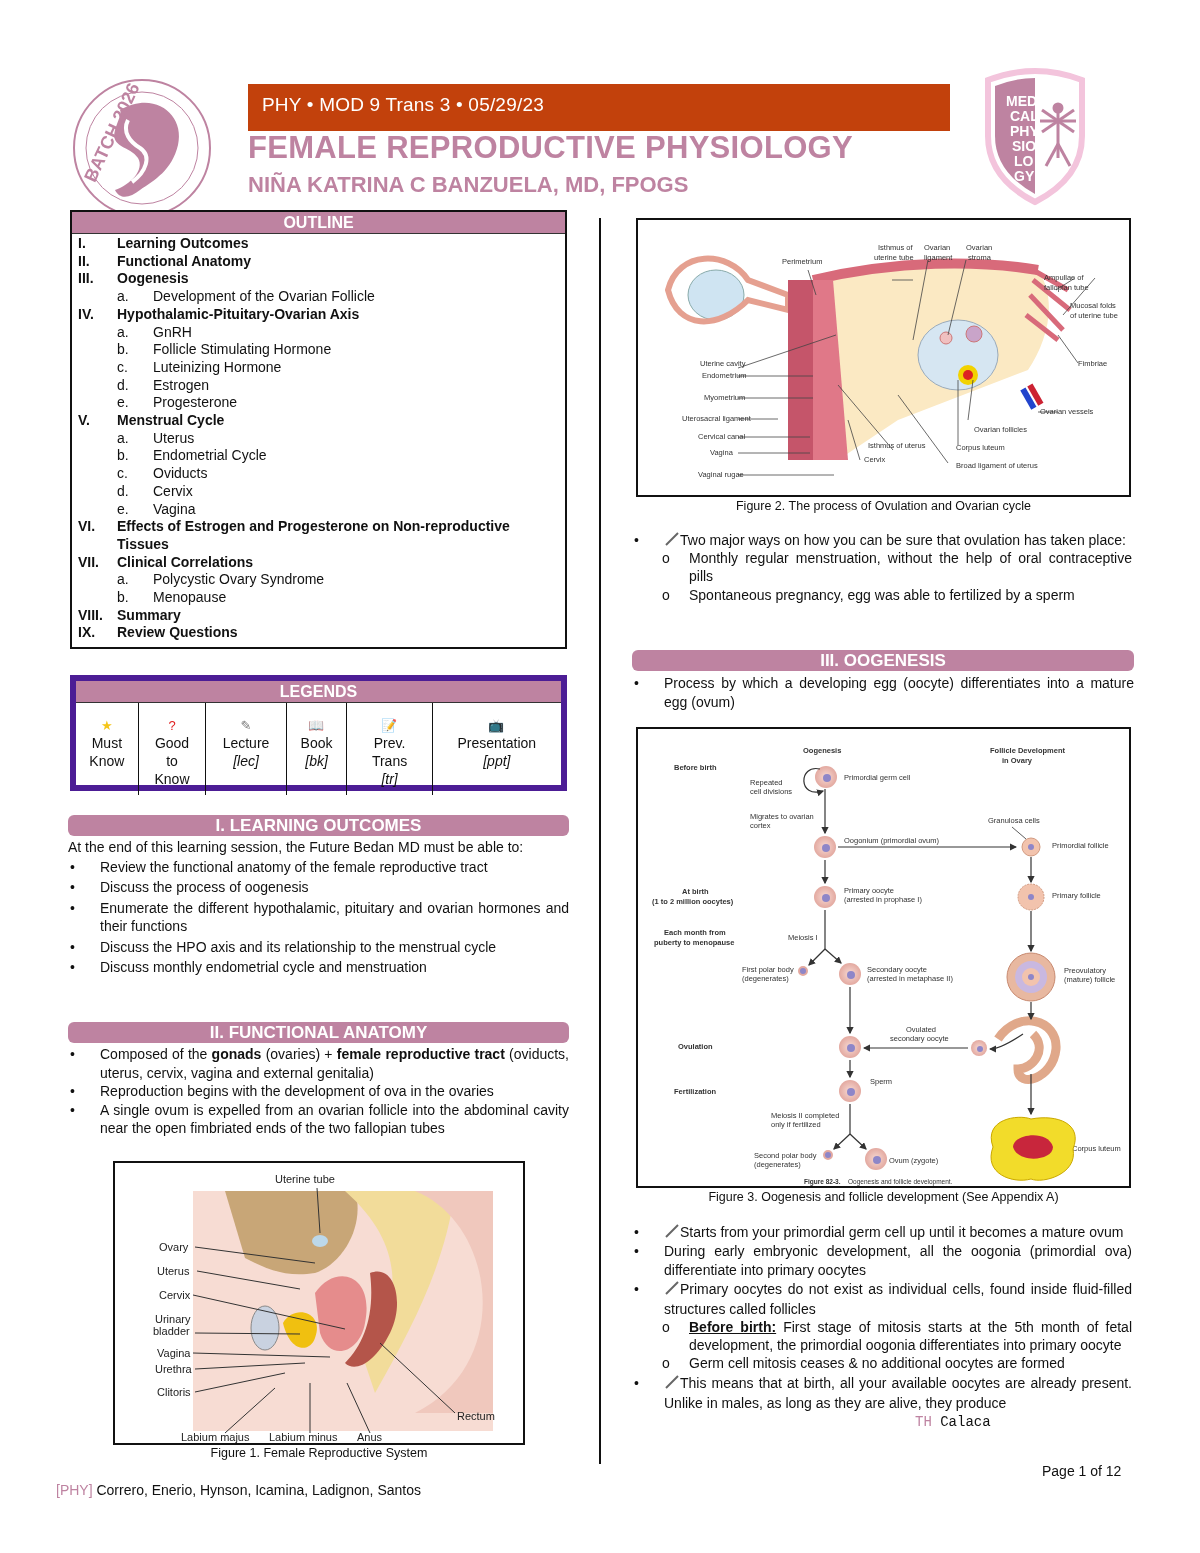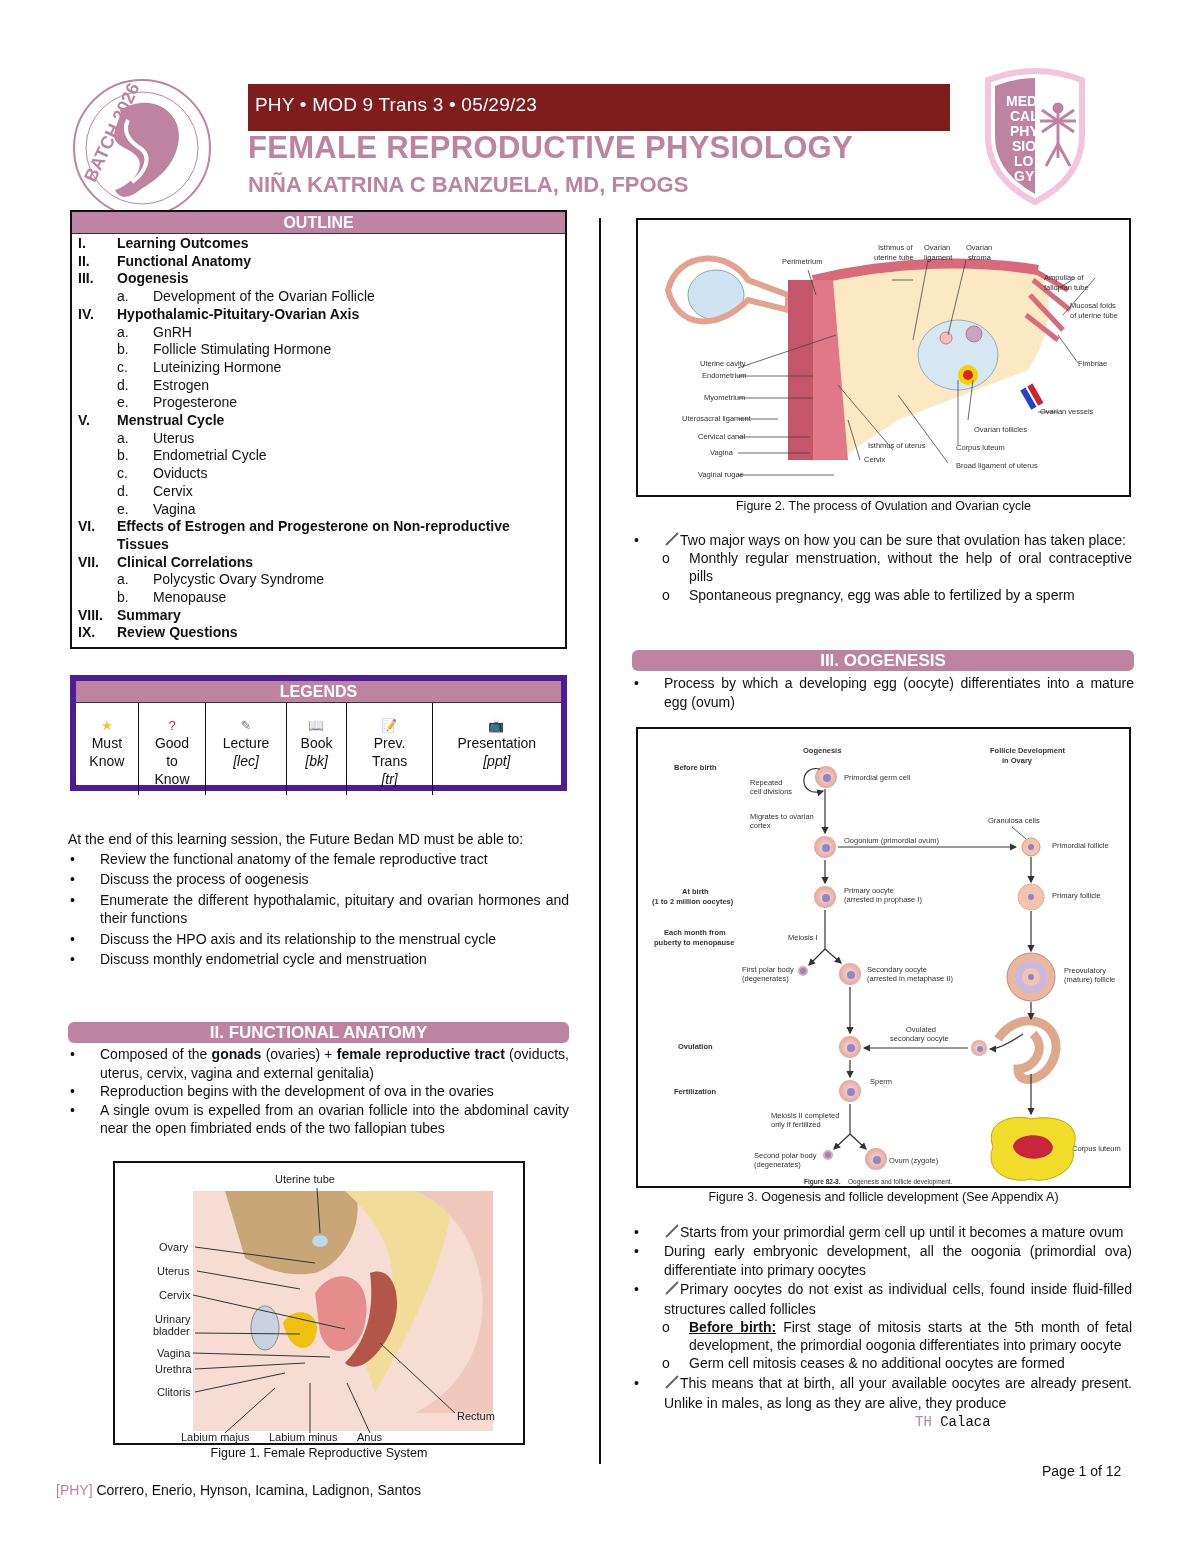--- a/index.html
+++ b/index.html
@@ -1,21 +1,21 @@
 <!DOCTYPE html>
 <html><head>
   <meta charset="utf-8">
   <style>
     * { box-sizing: border-box; margin: 0; padding: 0; }
     body { width: 1200px; height: 1553px; background: #fff; font-family: "Liberation Sans", sans-serif; color: #111; position: relative; overflow: hidden; }
     .abs { position: absolute; }
     
     .logo-left { left: 60px; top: 70px; width: 160px; height: 150px; }
     .logo-right { left: 982px; top: 66px; width: 106px; height: 140px; }
-    .top-bar { left: 248px; top: 84px; width: 702px; height: 47px; background: #7f1d1d; color: #fff; font-size: 19px; padding: 10px 7px; letter-spacing: 0.2px; }
+    .top-bar { left: 248px; top: 84px; width: 702px; height: 47px; background: #c2410c; color: #fff; font-size: 19px; padding: 10px 14px; letter-spacing: 0.2px; }
     .main-title { left: 248px; top: 130px; font-size: 31px; font-weight: bold; color: #be83a1; letter-spacing: 0.3px; }
     .subtitle { left: 248px; top: 172px; font-size: 22px; font-weight: bold; color: #be83a1; }
     
     .outline-box { left: 70px; top: 210px; width: 497px; height: 439px; border: 2px solid #111; }
     .box-header { background: #be83a1; color: #fff; font-weight: bold; text-align: center; font-size: 16px; height: 22px; line-height: 22px; border-bottom: 1px solid #333; }
     .outline-list { padding: 1px 6px; font-size: 14px; line-height: 17.7px; }
     .ol-row { display: flex; }
     .ol-num { width: 39px; flex-shrink: 0; }
     .ol-num.b, .ol-text.b { font-weight: bold; }
     .ol-sub { padding-left: 39px; }
@@ -214,21 +214,22 @@
       </div>
       <div class="legend-cell" style="width: 131px;">
         <span class="legend-icon" style="color: rgb(122, 74, 122);">📺</span>
         <div>Presentation</div>
         <div class="legend-tag">[ppt]</div>
       </div>
     </div>
 </div>
 
 <div class="abs" style="left:68px; top:815px; width:501px;">
-  <div class="para" style="margin-top:15px;">At the end of this learning session, the Future Bedan MD must be able to:</div>
+  <div class="sec-head">I. LEARNING OUTCOMES</div>
+  <div class="para" style="margin-top:2px;">At the end of this learning session, the Future Bedan MD must be able to:</div>
   <div id="lo-bullets" style="margin-top:1px;">
       <div class="bul" style="margin-bottom: 2px;">
         <span class="dot">•</span>
         <span class="txt">Review the functional anatomy of the female reproductive tract</span>
       </div>
       <div class="bul" style="margin-bottom: 2px;">
         <span class="dot">•</span>
         <span class="txt">Discuss the process of oogenesis</span>
       </div>
       <div class="bul" style="margin-bottom: 2px;">

